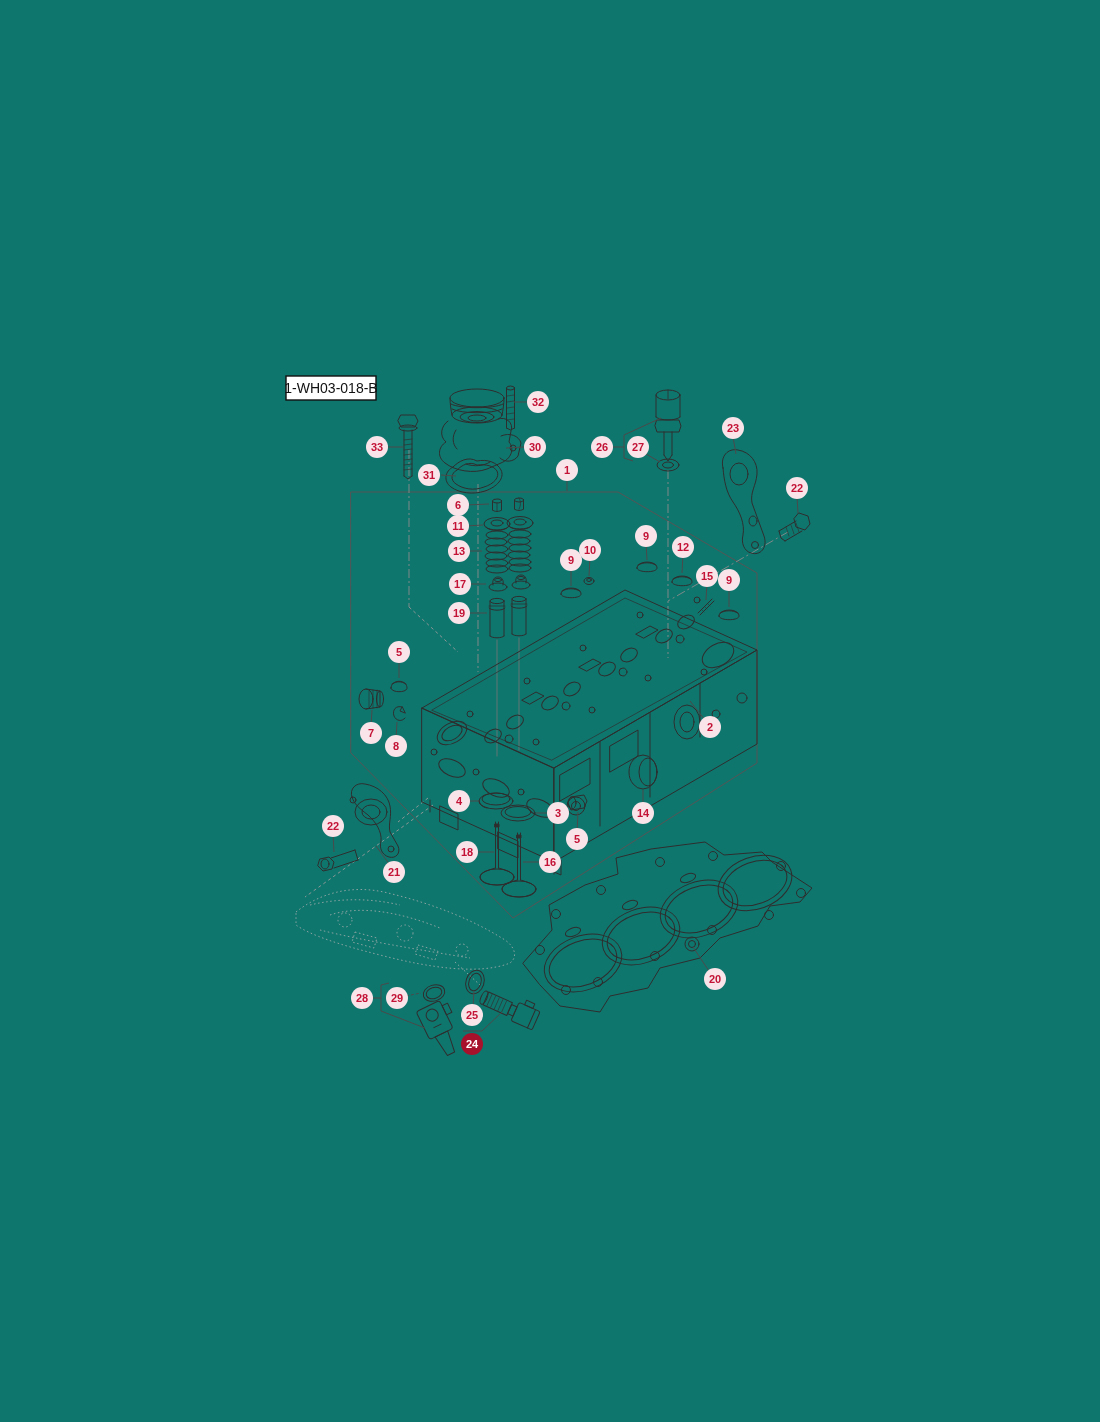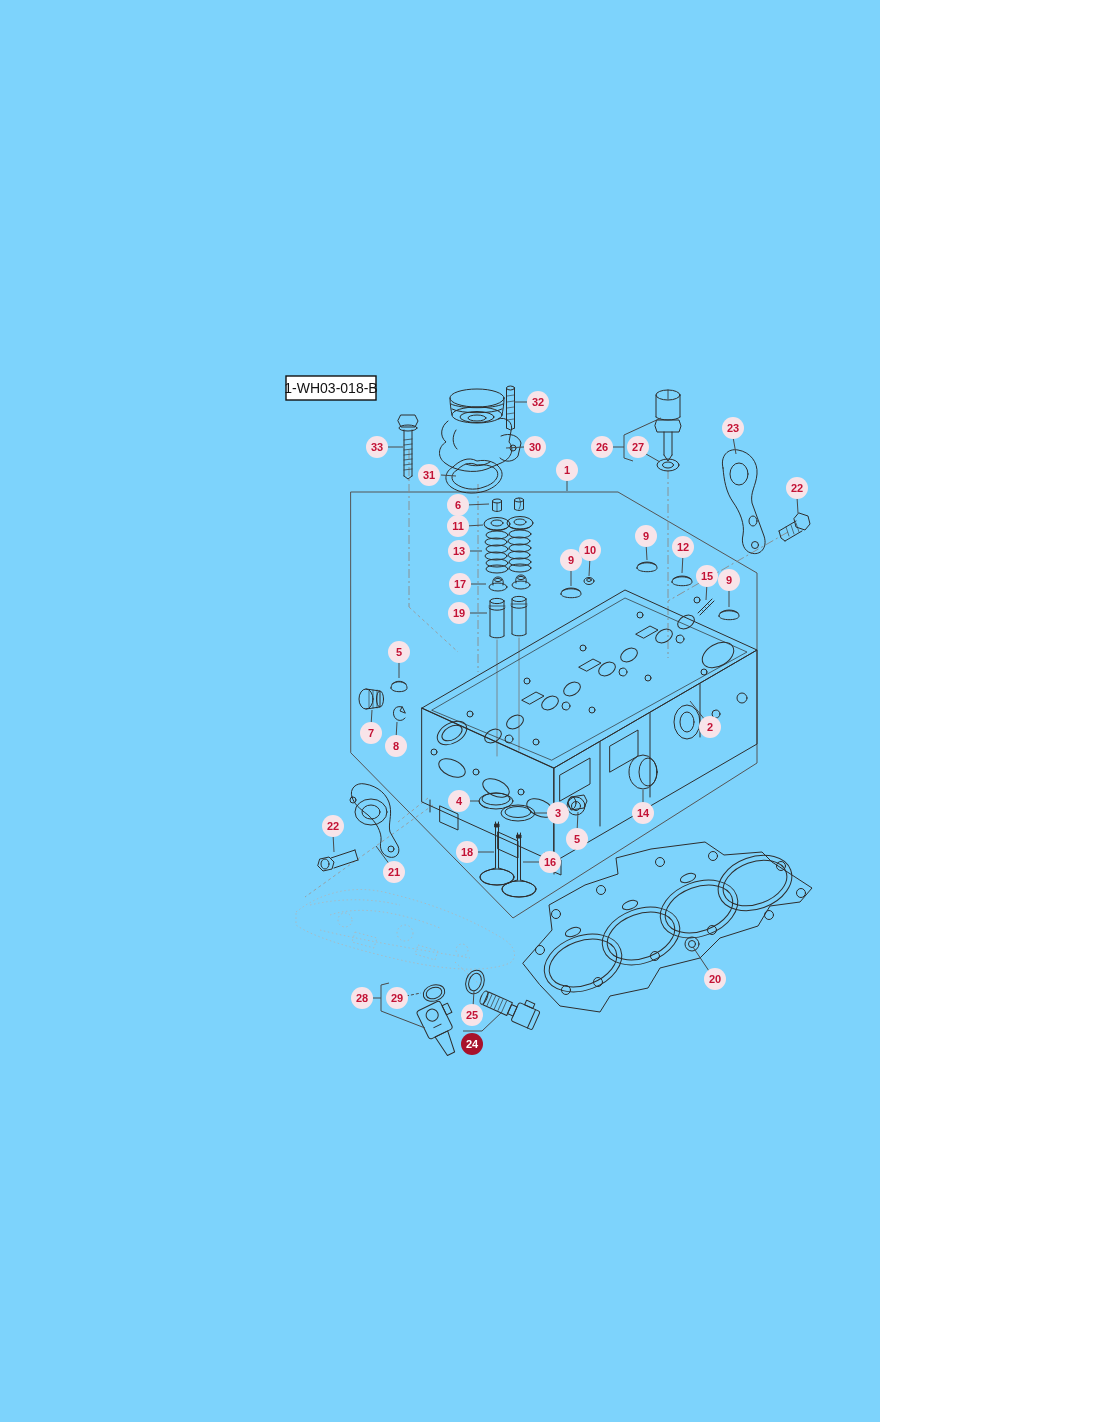--- a/index.html
+++ b/index.html
@@ -1,16 +1,16 @@
 <!DOCTYPE html>
 <html><head>
 <meta charset="utf-8">
 <style>
   html,body{margin:0;padding:0;background:#ffffff;}
-  .stage{position:relative;width:880px;height:1422px;background:#7dd3fc;overflow:hidden;
+  .stage{position:relative;width:1100px;height:1422px;background:#0f766e;overflow:hidden;
          font-family:"Liberation Sans", sans-serif;}
   svg{display:block;}
   .art{stroke:#2e2e2e;stroke-width:1;fill:none;stroke-linecap:round;stroke-linejoin:round;}
   .leader{stroke:#4a4a4a;stroke-width:1;fill:none;}
   .dashdot{stroke:#8a8a8a;stroke-width:0.9;fill:none;stroke-dasharray:9 3 2 3;}
   .dashed{stroke:#9a9a9a;stroke-width:0.9;fill:none;stroke-dasharray:3 3;}
   .ghost{stroke:#b3b3b3;stroke-width:1;fill:none;stroke-dasharray:1.5 2.6;opacity:.75;}
   .fig-box{stroke:#111;stroke-width:1.4;fill:#fff;}
   .fig-text{fill:#111;font-size:14px;font-family:"Liberation Sans",sans-serif;}
   .callout-text{font-size:11px;font-weight:bold;font-family:"Liberation Sans",sans-serif;}

